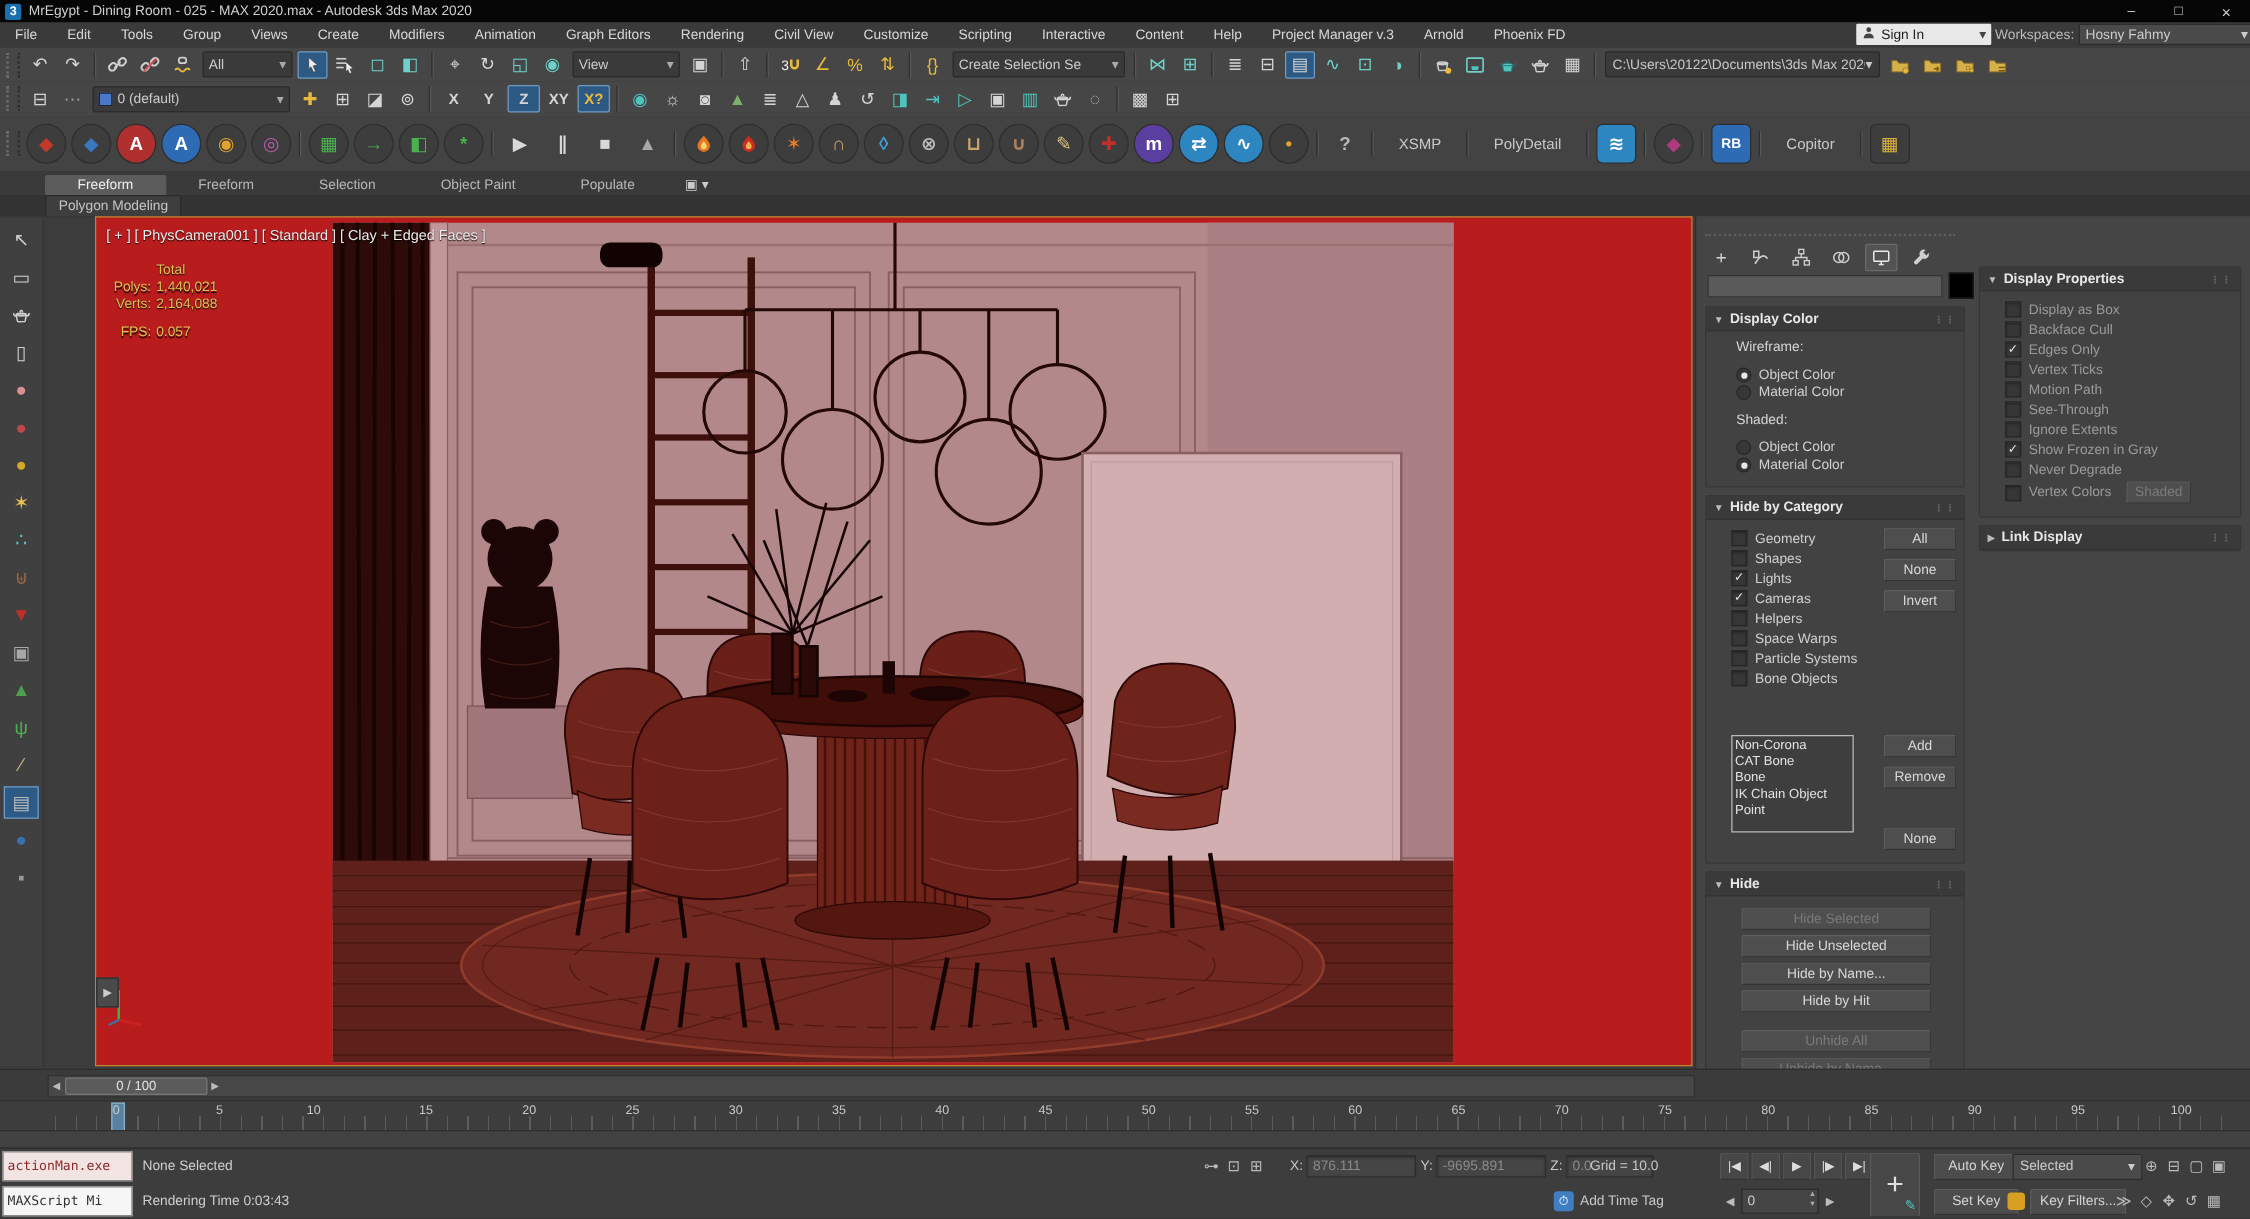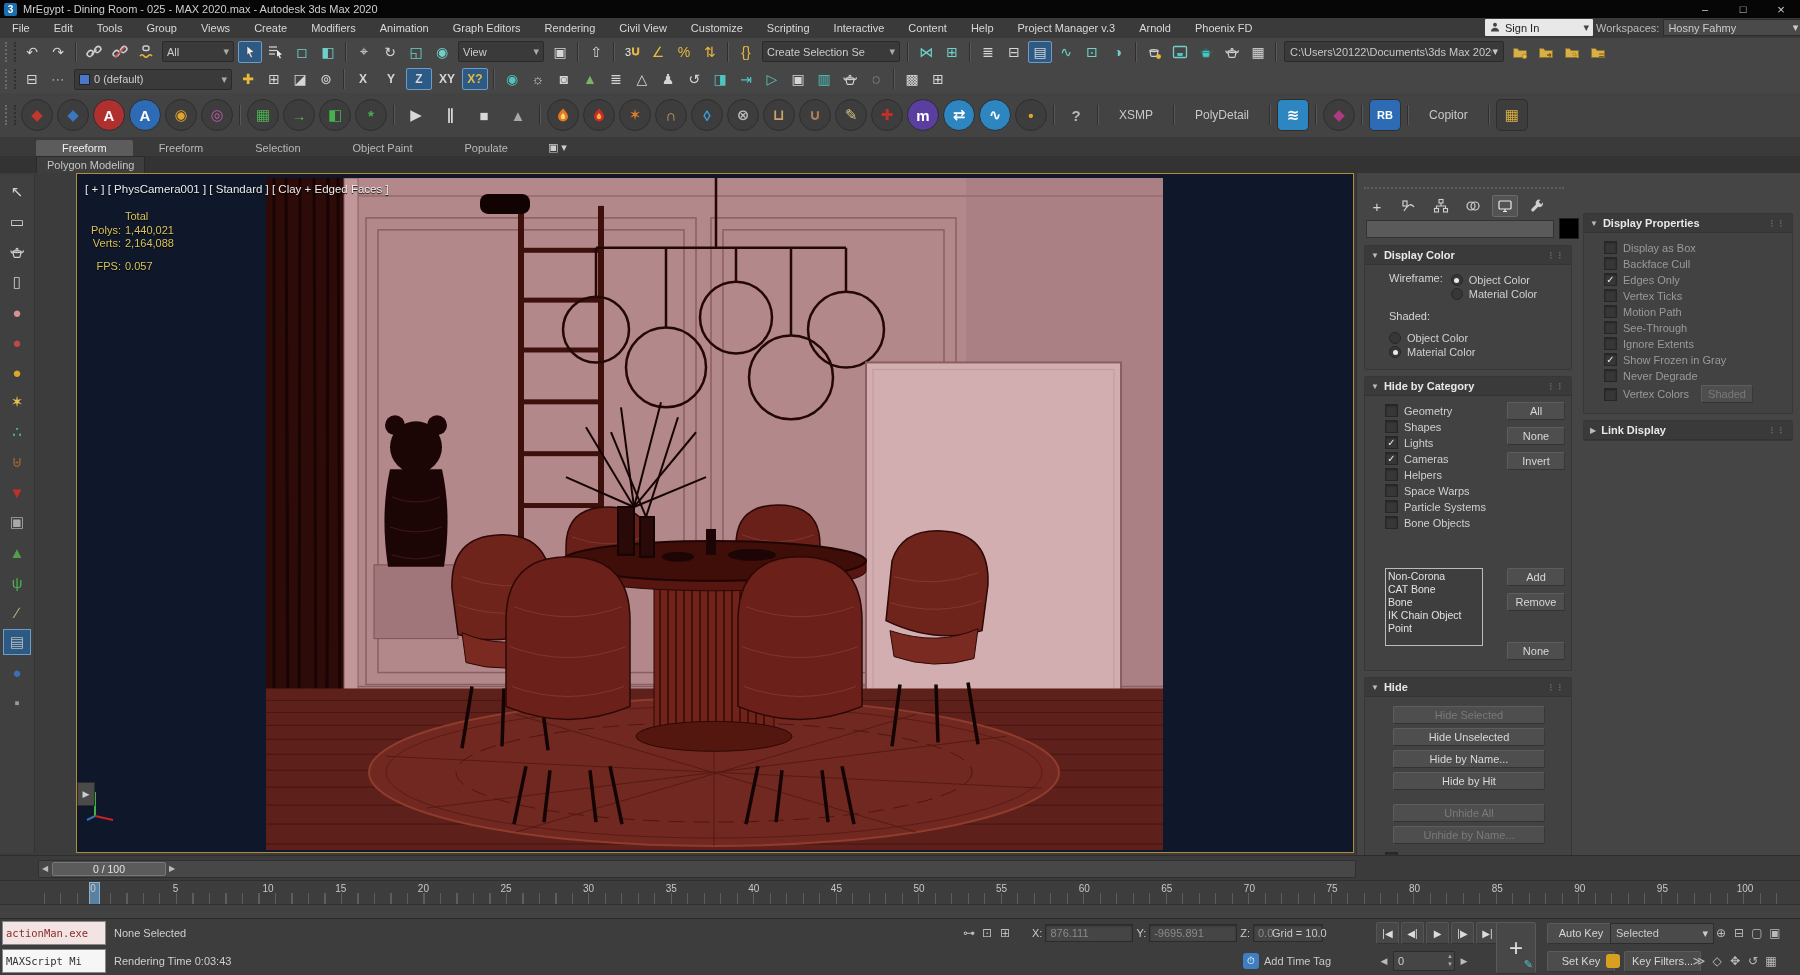--- a/index.html
+++ b/index.html
@@ -55,21 +55,21 @@
   .rtab.active{background:#5c5c5c;color:#f0f0f0;border-radius:2px 2px 0 0;}
   #ribbon-overflow{margin-left:14px;color:#ccc;display:flex;align-items:center;gap:3px;padding-bottom:2px;}
   #polybar{left:0;top:156px;width:1800px;height:17px;background:#333;border-bottom:1px solid #272727;}
   #polytab{position:absolute;left:36px;top:0;height:16px;padding:0 10px;background:#3e3e3e;border:1px solid #2a2a2a;
            border-bottom:none;color:#c5c5c5;display:flex;align-items:center;}
   
   #workarea{left:0;top:173px;width:1800px;height:682px;background:#3c3c3c;}
   #left-toolbar{position:absolute;left:0;top:2px;width:34px;height:678px;background:#404040;border-right:1px solid #333;}
   .lt-icon{width:28px;height:26px;margin:4px auto 0;display:flex;align-items:center;justify-content:center;font-size:15px;}
   .lt-icon.active{background:#2d5a85;border:1px solid #6e9cc4;box-sizing:border-box;}
-  #viewport{position:absolute;left:76px;top:0;width:1278px;height:680px;background:#0f172a;
+  #viewport{position:absolute;left:76px;top:0;width:1278px;height:680px;background:#b91c1c;
             border:1px solid #b08c36;box-sizing:border-box;}
   #scene-wrap{position:absolute;left:189px;top:4px;width:897px;height:672px;}
   #vp-label{position:absolute;left:8px;top:9px;color:#ececec;font-size:11.5px;text-shadow:0 1px 1px #000;}
   #vp-stats{position:absolute;left:12px;top:36px;color:#d8c35a;font-size:11px;line-height:13.5px;text-shadow:0 1px 1px #000;}
   #vp-stats table td{padding:0 2px;color:#d8c35a;}
   #vp-stats td.num{text-align:left;}
   #axis-tripod{position:absolute;left:8px;top:612px;}
   #vp-expand{position:absolute;left:0px;top:608px;width:16px;height:22px;background:#4a4a4a;border:1px solid #2d2d2d;
              color:#ccc;display:flex;align-items:center;justify-content:center;font-size:9px;}
   
@@ -849,21 +849,21 @@
       <div id="cp-name"></div>
       <div id="cp-swatch" style="background: rgb(0, 0, 0);"></div>
       <div id="col1" class="col">
           <div class="rollout">
             <div class="rhead">
               <span class="arr">▼</span>
               <span>Display Color</span>
               <span class="grip">⋮⋮</span>
             </div>
             <div class="rbody">
-              <div style="display: flex; gap: 8px; margin: 2px 0px 2px 18px;">
+              <div style="display: flex; gap: 8px; margin: 2px 0px 2px 18px; flex-direction: column;">
                 <span>Wireframe:</span>
                 <div>
                   <div class="chk-row" style="margin: 2px 0px;">
                     <span class="radio sel"></span>
                     <span>Object Color</span>
                   </div>
                   <div class="chk-row" style="margin: 2px 0px;">
                     <span class="radio"></span>
                     <span>Material Color</span>
                   </div>
@@ -1037,21 +1037,21 @@
       <div id="slider-handle">0 / 100</div>
       <div class="slide-arr" style="left:127px;">▶</div>
     </div>
   </div>
   <div id="rulerrow" class="abs">
     <div id="frame-marker"></div>
     <div id="ruler-ticks"></div>
     <div id="ruler-labels">
         <div class="ruler-num" style="left: 93px;">0</div>
         <div class="ruler-num" style="left: 175.6px;">5</div>
-        <div class="ruler-num" style="left: 268px;">10</div>
+        <div class="ruler-num" style="left: 251px;">10</div>
         <div class="ruler-num" style="left: 340.8px;">15</div>
         <div class="ruler-num" style="left: 423.4px;">20</div>
         <div class="ruler-num" style="left: 506px;">25</div>
         <div class="ruler-num" style="left: 588.6px;">30</div>
         <div class="ruler-num" style="left: 671.2px;">35</div>
         <div class="ruler-num" style="left: 753.8px;">40</div>
         <div class="ruler-num" style="left: 836.4px;">45</div>
         <div class="ruler-num" style="left: 919px;">50</div>
         <div class="ruler-num" style="left: 1001.6px;">55</div>
         <div class="ruler-num" style="left: 1084.2px;">60</div>

